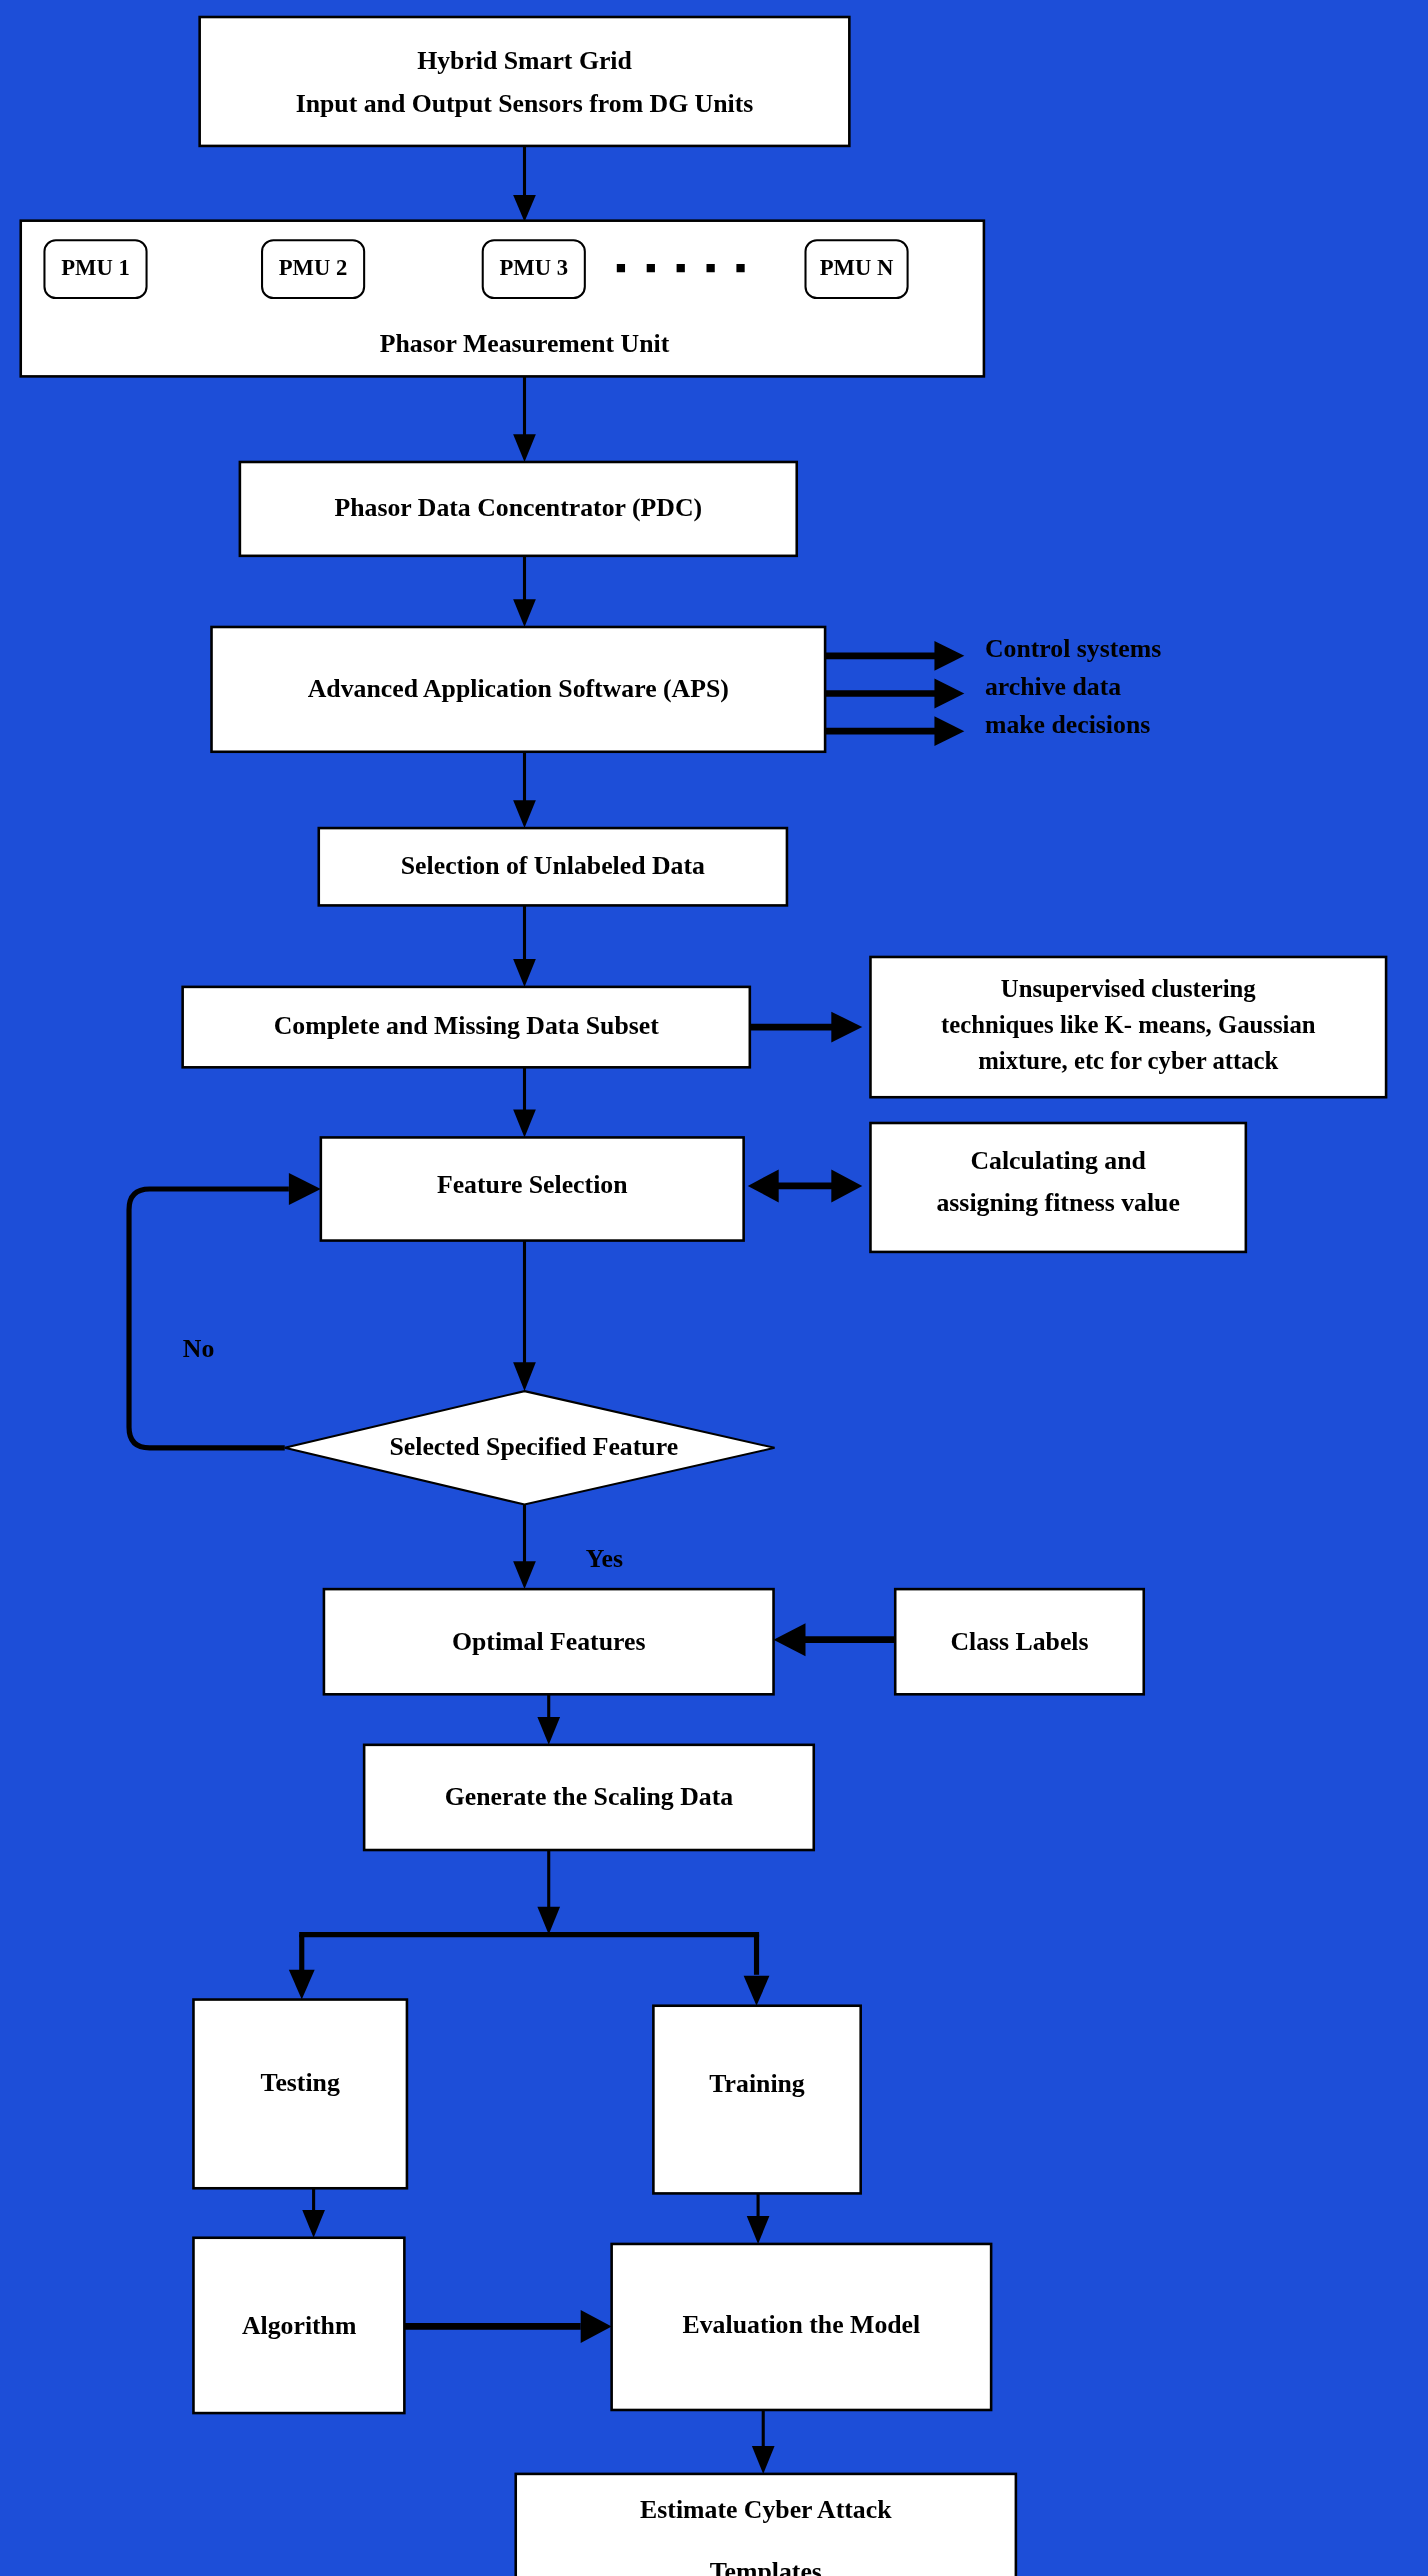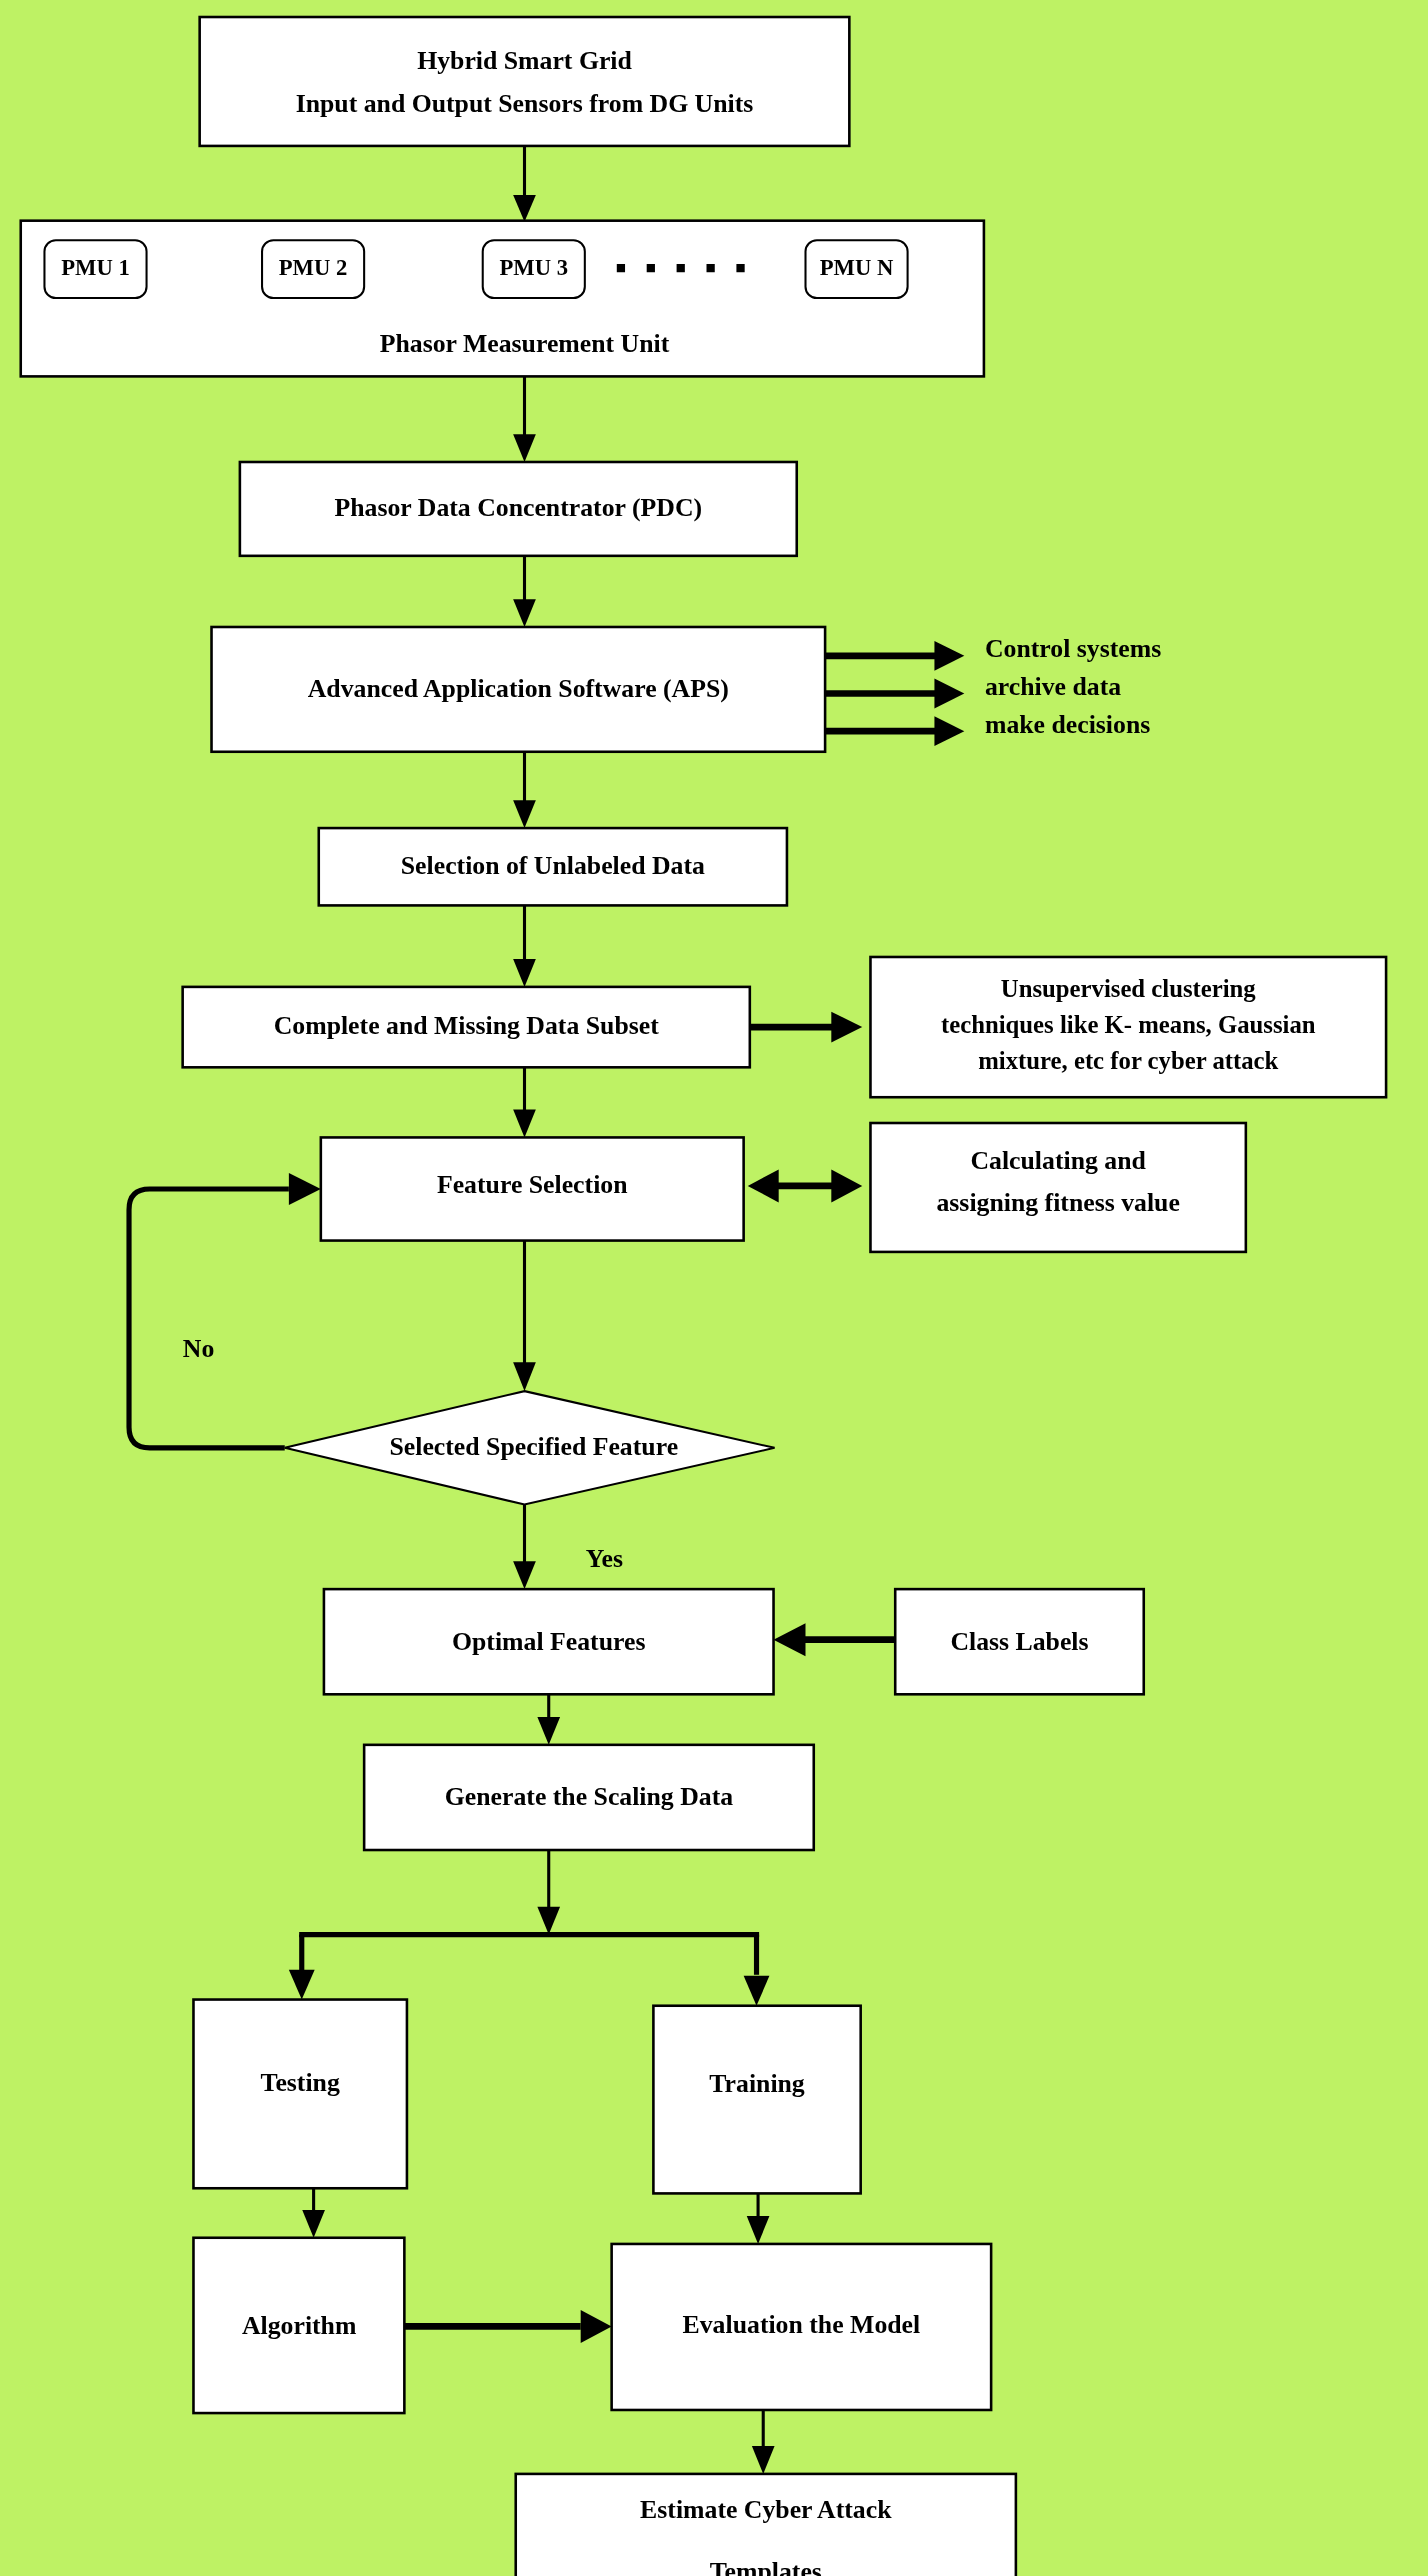--- a/index.html
+++ b/index.html
@@ -7,21 +7,21 @@
     padding: 0;
     background: #ffffff;
   }
   body {
     font-family: "Liberation Serif", "DejaVu Serif", serif;
   }
   #diagram-root {
     position: relative;
     width: 1429px;
     height: 2576px;
-    background: #bef264;
+    background: #1d4ed8;
     overflow: hidden;
   }
   svg.flow {
     position: absolute;
     top: 0;
     left: 0;
     width: 1429px;
     height: 2576px;
     display: block;
   }

